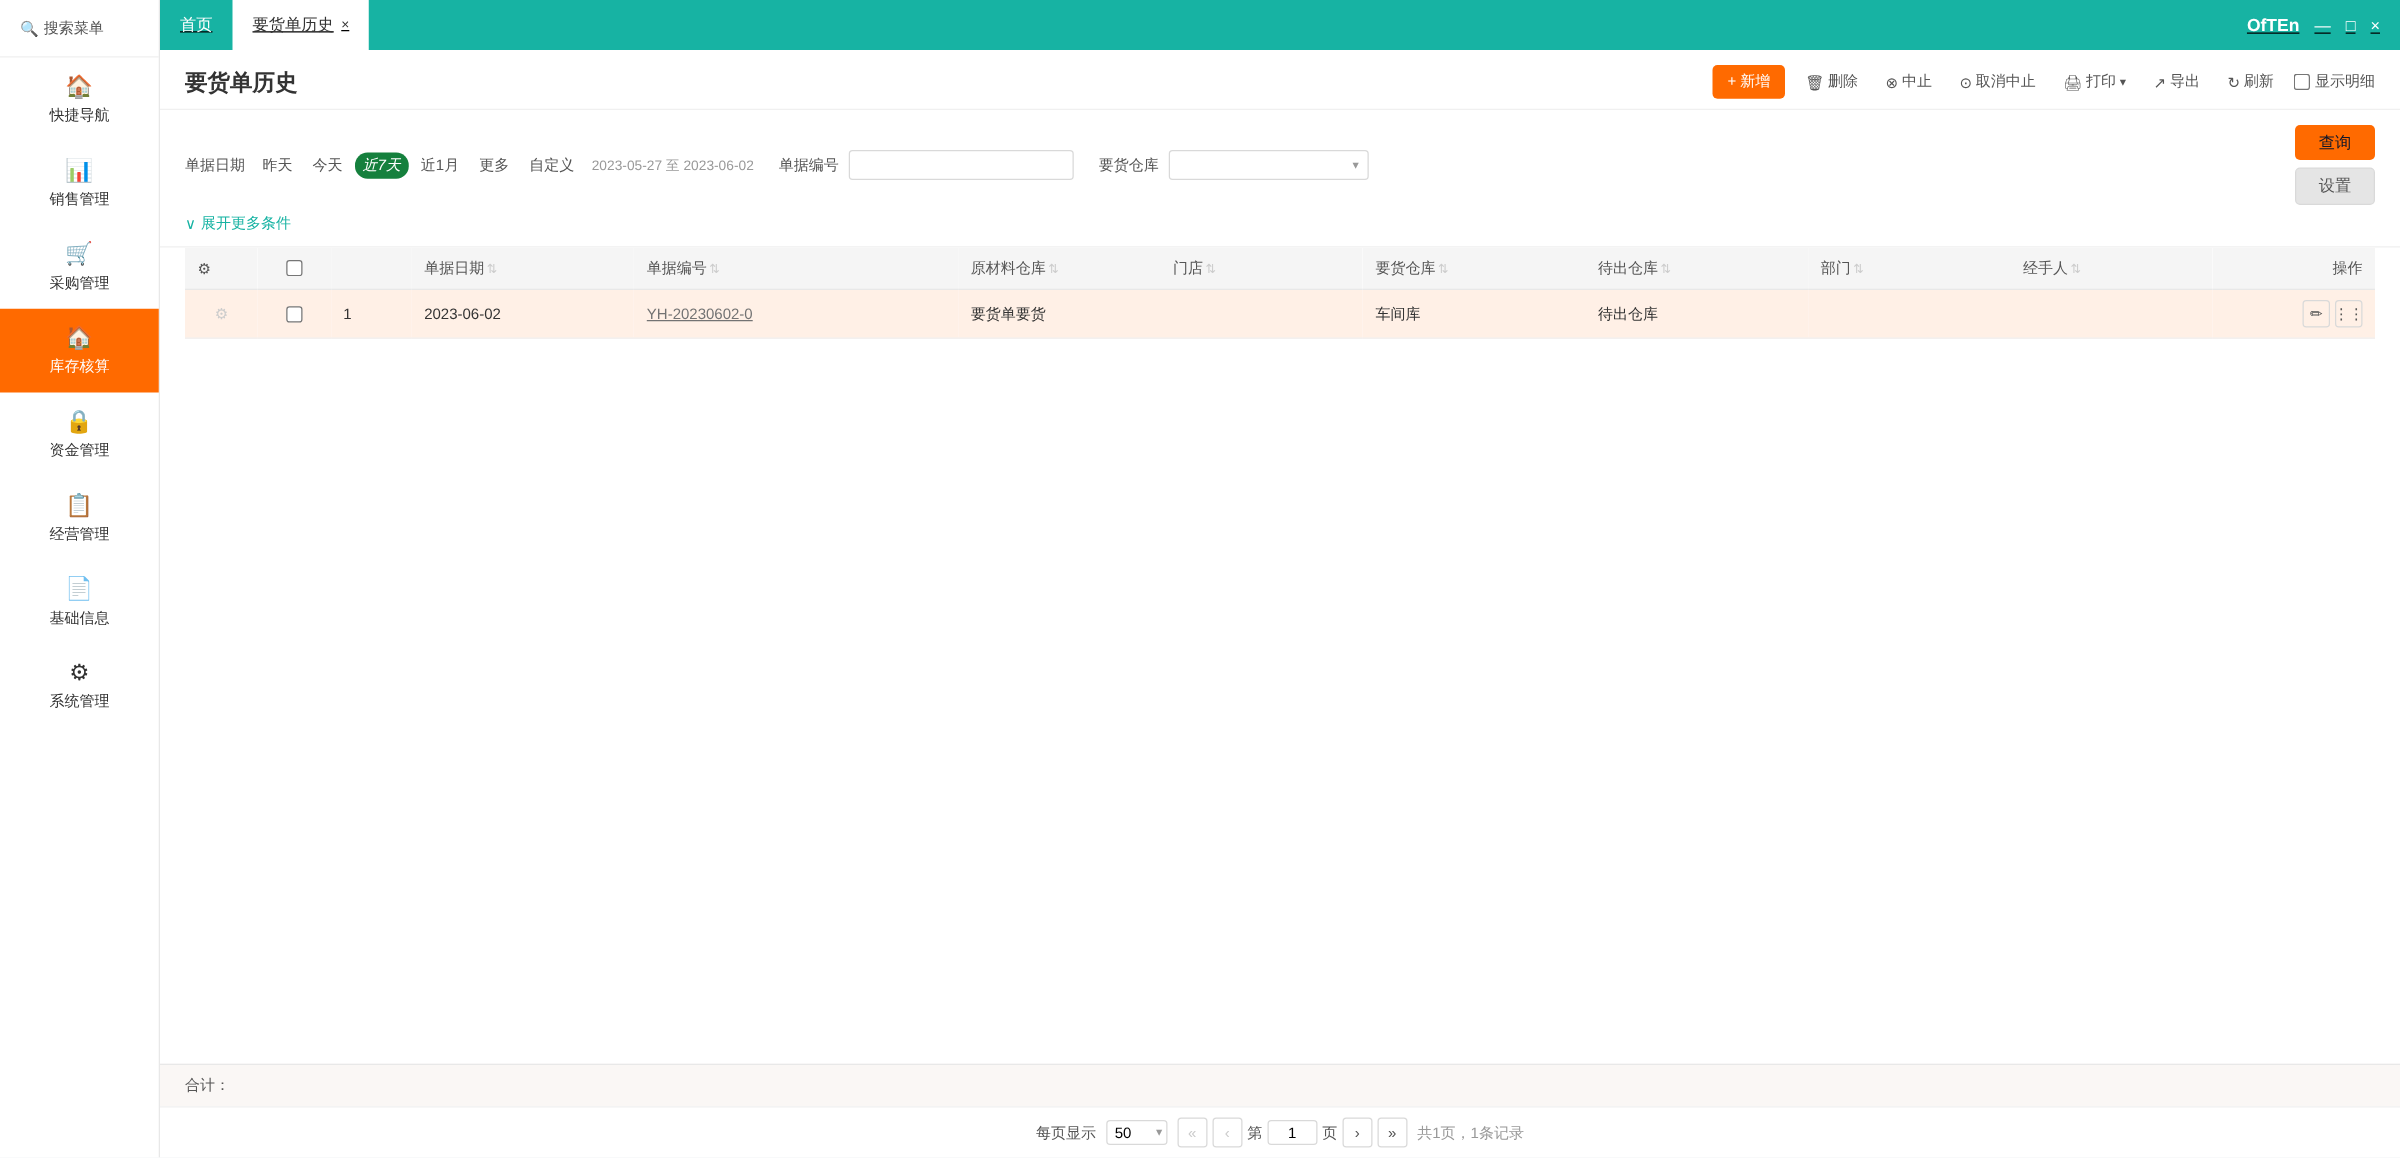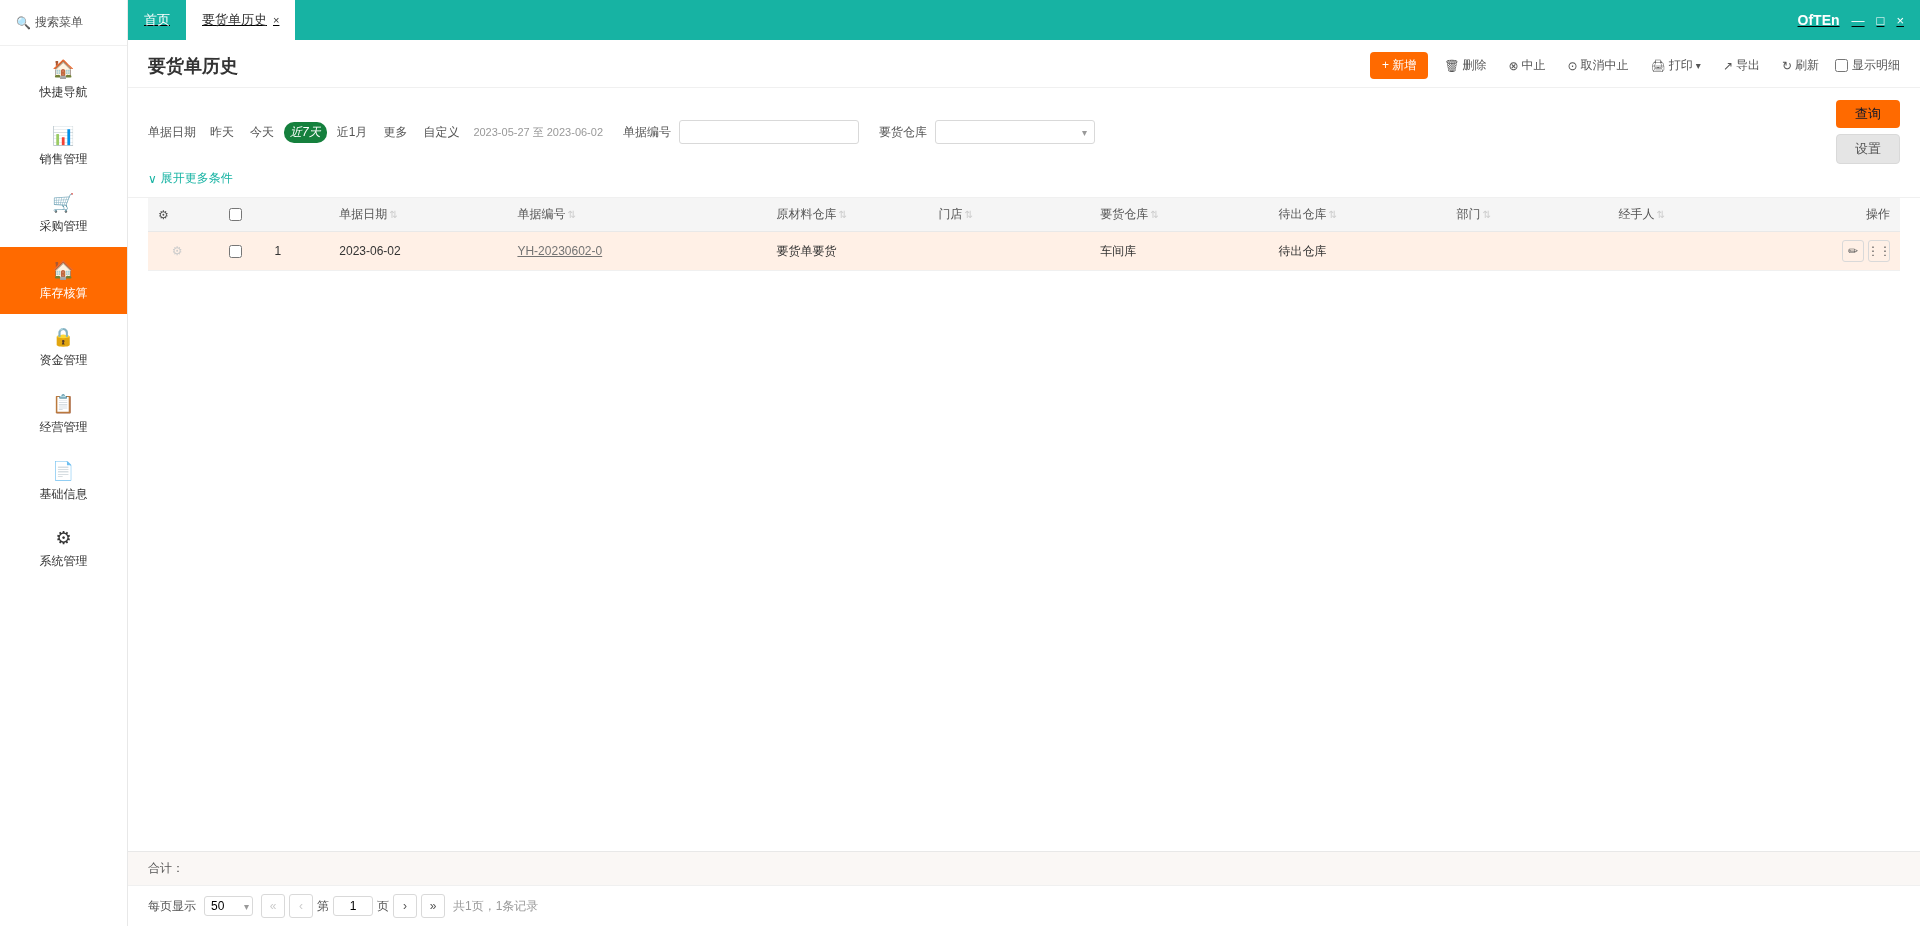--- a/index.html
+++ b/index.html
@@ -289,21 +289,21 @@
       gap: 40px;
     }
     .summary-label { font-weight: normal; color: #555; }
 
     
     .pagination {
       border-top: 1px solid #f0f0f0;
       padding: 8px 20px;
       display: flex;
       align-items: center;
-      justify-content: flex-start;
+      justify-content: center;
       gap: 8px;
       font-size: 12px;
       color: #555;
     }
     .page-size-select {
       border: 1px solid #d9d9d9;
       border-radius: 3px;
       padding: 2px 20px 2px 6px;
       font-size: 12px;
       outline: none;

